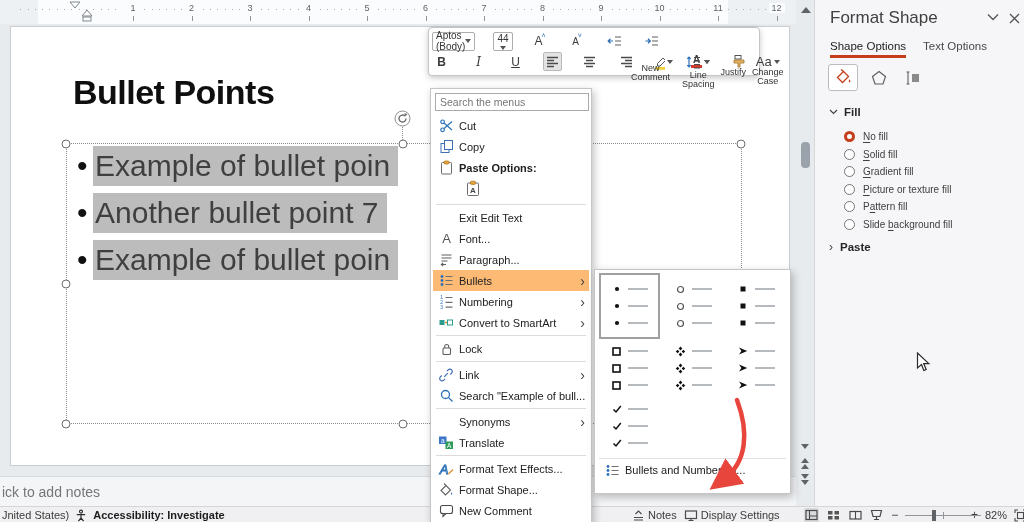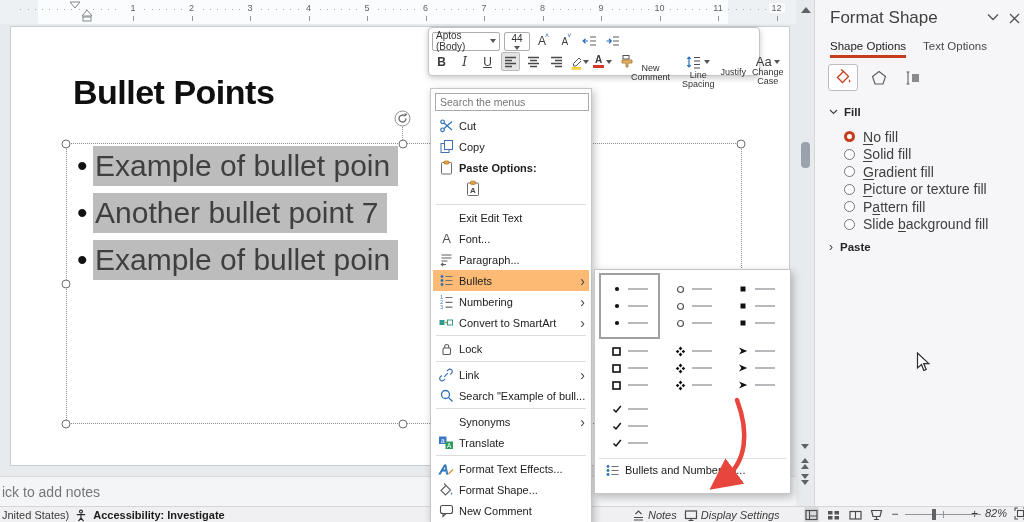--- a/index.html
+++ b/index.html
@@ -29,34 +29,34 @@
   .bline { display:flex; align-items:center; height:40px; margin-bottom:7px; }
   .bline .bdot { width:16px; font-size:30px; line-height:40px; color:#111; }
   .bline .btxt { background:#bcbcbc; color:#3f3f3f; font-size:30px; line-height:40px; padding:0 8px 0 2px; white-space:nowrap; }
 
   
   #notes-pane { position:absolute; left:0; top:476px; width:796px; height:30px; background:#f4f5f7; border-top:1px solid #d9dcdf; }
   #notes-pane span { position:absolute; left:2px; top:7px; font-size:14px; color:#767676; }
   #status-bar { position:absolute; left:0; top:506px; width:1024px; height:16px; background:#f0f0f2; border-top:1px solid #d5d5d5; font-size:11px; color:#3b3b3b; }
   #sb-left { position:absolute; left:2px; top:0; height:16px; display:flex; align-items:center; gap:6px; white-space:nowrap; }
   #sb-left .acc-label { font-weight:700; color:#1c1c1c; }
-  #sb-right { position:absolute; left:632px; top:0; width:392px; height:16px; display:flex; gap:7px; white-space:nowrap;font-style:italic; }
+  #sb-right { position:absolute; left:632px; top:0; width:392px; height:16px; display:flex; align-items:center; gap:7px; white-space:nowrap; }
   .sb-btn { display:flex; align-items:center; gap:3px; cursor:default; }
   .viewbtn { display:flex; align-items:center; justify-content:center; width:19px; height:15px; border-radius:2px; }
   .viewbtn.sel { background:#d8dadc; }
   #zoom-track { position:relative; width:76px; height:14px; }
   #zoom-track .line { position:absolute; left:0; top:7px; width:76px; height:1px; background:#8f959b; }
   #zoom-track .mid { position:absolute; left:38px; top:4px; width:1px; height:7px; background:#8f959b; }
   #zoom-thumb { position:absolute; left:27px; top:2px; width:4px; height:11px; background:#5f6368; }
   #zoom-pct { width:26px; text-align:right; }
 
   
   #mini-toolbar { position:absolute; left:428px; top:27px; width:332px; height:49px; background:#fff; border:1px solid #c5c5c5; border-radius:4px; box-shadow:0 2px 6px rgba(0,0,0,.22); z-index:20; display:flex; align-items:stretch; padding:2px 3px; }
   .mt-left { width:190px; display:flex; flex-direction:column; justify-content:space-between; padding:1px 0; }
-  .mt-row { display:flex; align-items:center; height:21px; gap:4px; }
+  .mt-row { display:flex; align-items:center; height:21px; gap:18px; }
   .combo { display:flex; align-items:center; justify-content:space-between; border:1px solid #adadad; border-radius:2px; height:19px; font-size:10px; color:#333; padding:0 3px; background:#fff; }
   #font-combo { width:92px; }
   #size-combo { width:33px;flex-direction:column; }
   .caret { width:0; height:0; border-left:3px solid transparent; border-right:3px solid transparent; border-top:4px solid #555; display:inline-block; }
   .mtbtn { display:flex; align-items:center; justify-content:center; min-width:19px; height:19px; border-radius:2px; font-size:12px; color:#3b3b3b; }
   .mtbtn.sel { background:#e3e3e3; border:1px solid #b9b9b9; }
   .fx { font-size:7px; color:#2b6cb8; margin-left:-1px; align-self:flex-start; }
   .mt-sep { width:1px; background:#d8d8d8; margin:2px 3px; }
   .bigbtn { display:flex; flex-direction:column; align-items:center; justify-content:center; gap:2px; font-size:9px; line-height:9px; color:#333; text-align:center; padding:0 3px;margin-top:40px; }
   #u-underline { text-decoration:underline; }
@@ -98,21 +98,21 @@
   #fp-close { position:absolute; left:194px; top:13px; }
   .fp-tab { position:absolute; top:40px; font-size:11.5px; color:#494949; }
   .fp-tab.sel { color:#1c1c1c; }
   .fp-tab.sel::after { content:""; position:absolute; left:0; right:0; bottom:-6px; height:3px; background:#c43e1c; }
   #tab-shape { left:15px; }
   #tab-text { left:108px; }
   .fp-iconbtn { position:absolute; top:64px; width:30px; height:27px; display:flex; align-items:center; justify-content:center; border-radius:3px; }
   .fp-iconbtn.sel { background:#fff; border:1px solid #bcbcbc; }
   #fp-fill-header { position:absolute; left:14px; top:106px; display:flex; align-items:center; gap:6px; font-size:11.5px; font-weight:700; color:#262626; }
   #fill-options { position:absolute; left:29px; top:128px; }
-  .radio-row { display:flex; align-items:center; gap:8px; height:17.5px; font-size:14px; color:#404040; }
+  .radio-row { display:flex; align-items:center; gap:8px; height:17.5px; font-size:10px; color:#404040; }
   .radio { width:11px; height:11px; border-radius:50%; border:1px solid #767676; background:#fff; flex:none; }
   .radio.sel { border:3.5px solid #c43e1c; }
   #fp-line-header { position:absolute; left:14px; top:240px; display:flex; align-items:center; gap:7px; font-size:11.5px; font-weight:700; color:#262626; }
   #fp-line-header .rchev { font-size:12px; color:#444; font-weight:400; }
 
   
   #v-scrollbar { position:absolute; left:797px; top:0; width:17px; height:506px; }
   #v-thumb { position:absolute; left:4px; top:142px; width:9px; height:26px; background:#9aa3ab; border-radius:4px; }
   .tri { width:0; height:0; border-left:4px solid transparent; border-right:4px solid transparent; }
   .tri.up { border-bottom:5px solid #5f6368; }

